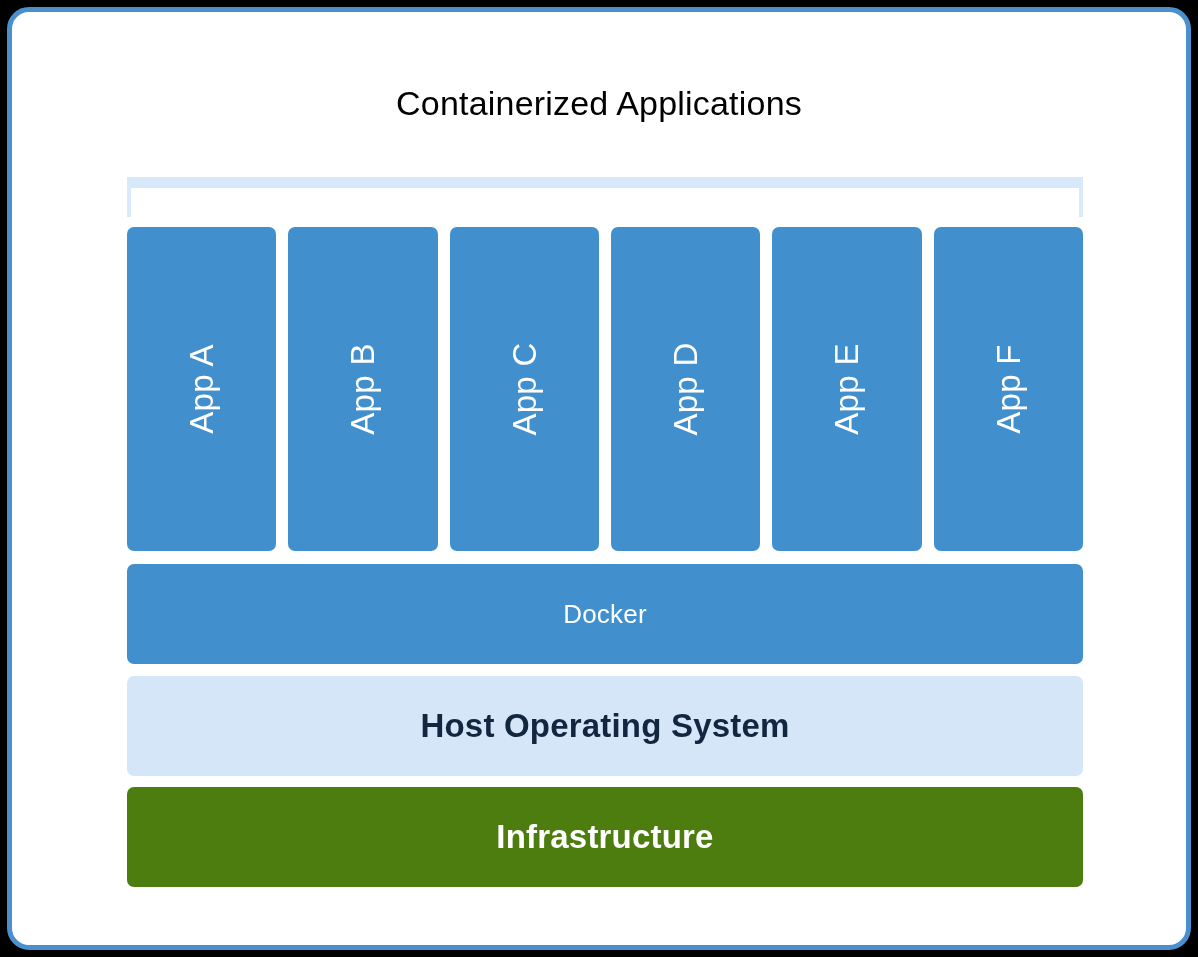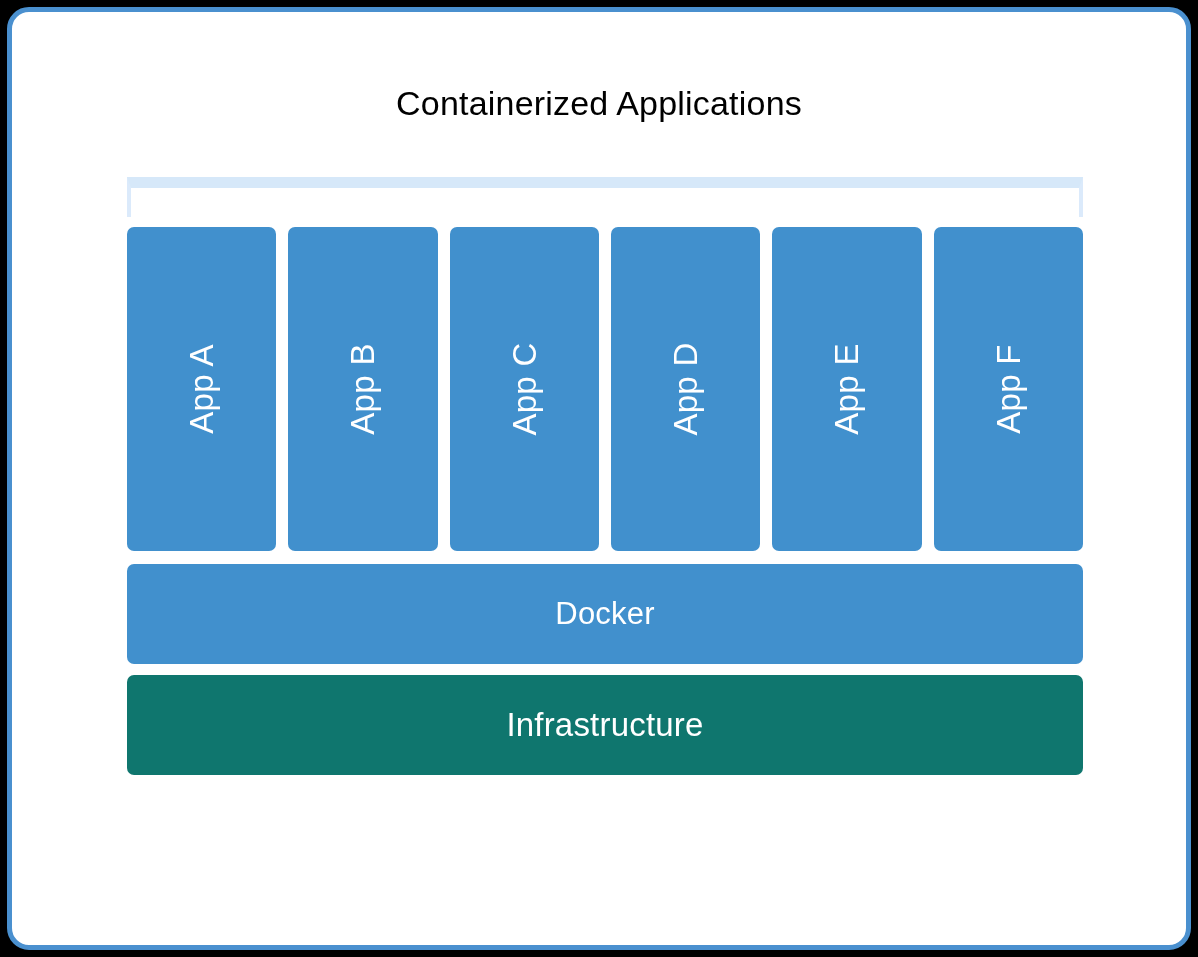--- a/index.html
+++ b/index.html
@@ -97,36 +97,36 @@
     border-radius: 7px;
     display: flex;
     align-items: center;
     justify-content: center;
     box-sizing: border-box;
   }
   #docker-bar {
     margin-top: 13px;
     background: #4190cd;
     color: #ffffff;
-    font-size: 31px;
+    font-size: 26px;
     font-weight: 400;
   }
   #host-os-bar {
     margin-top: 12px;
     background: #d4e6f8;
     color: #12263f;
     font-size: 33px;
     font-weight: 600;
   }
   #infrastructure-bar {
     margin-top: 11px;
-    background: #0f766e;
+    background: #4d7c0f;
     color: #ffffff;
     font-size: 33px;
-    font-weight: 400;
+    font-weight: 700;
   }
   .bar-label {
     white-space: nowrap;
     letter-spacing: 0.2px;
   }
 </style>
 </head>
 <body>
 
 <div id="diagram-card">
@@ -162,19 +162,22 @@
       <div class="app-box">
         <span class="app-box-label">App F</span>
       </div>
 
     </div>
 
     <div class="layer-bar" id="docker-bar">
       <span class="bar-label">Docker</span>
     </div>
 
+    <div class="layer-bar" id="host-os-bar">
+      <span class="bar-label">Host Operating System</span>
+    </div>
 
     <div class="layer-bar" id="infrastructure-bar">
       <span class="bar-label">Infrastructure</span>
     </div>
 
   </div>
 </div>
 
 </body></html>

